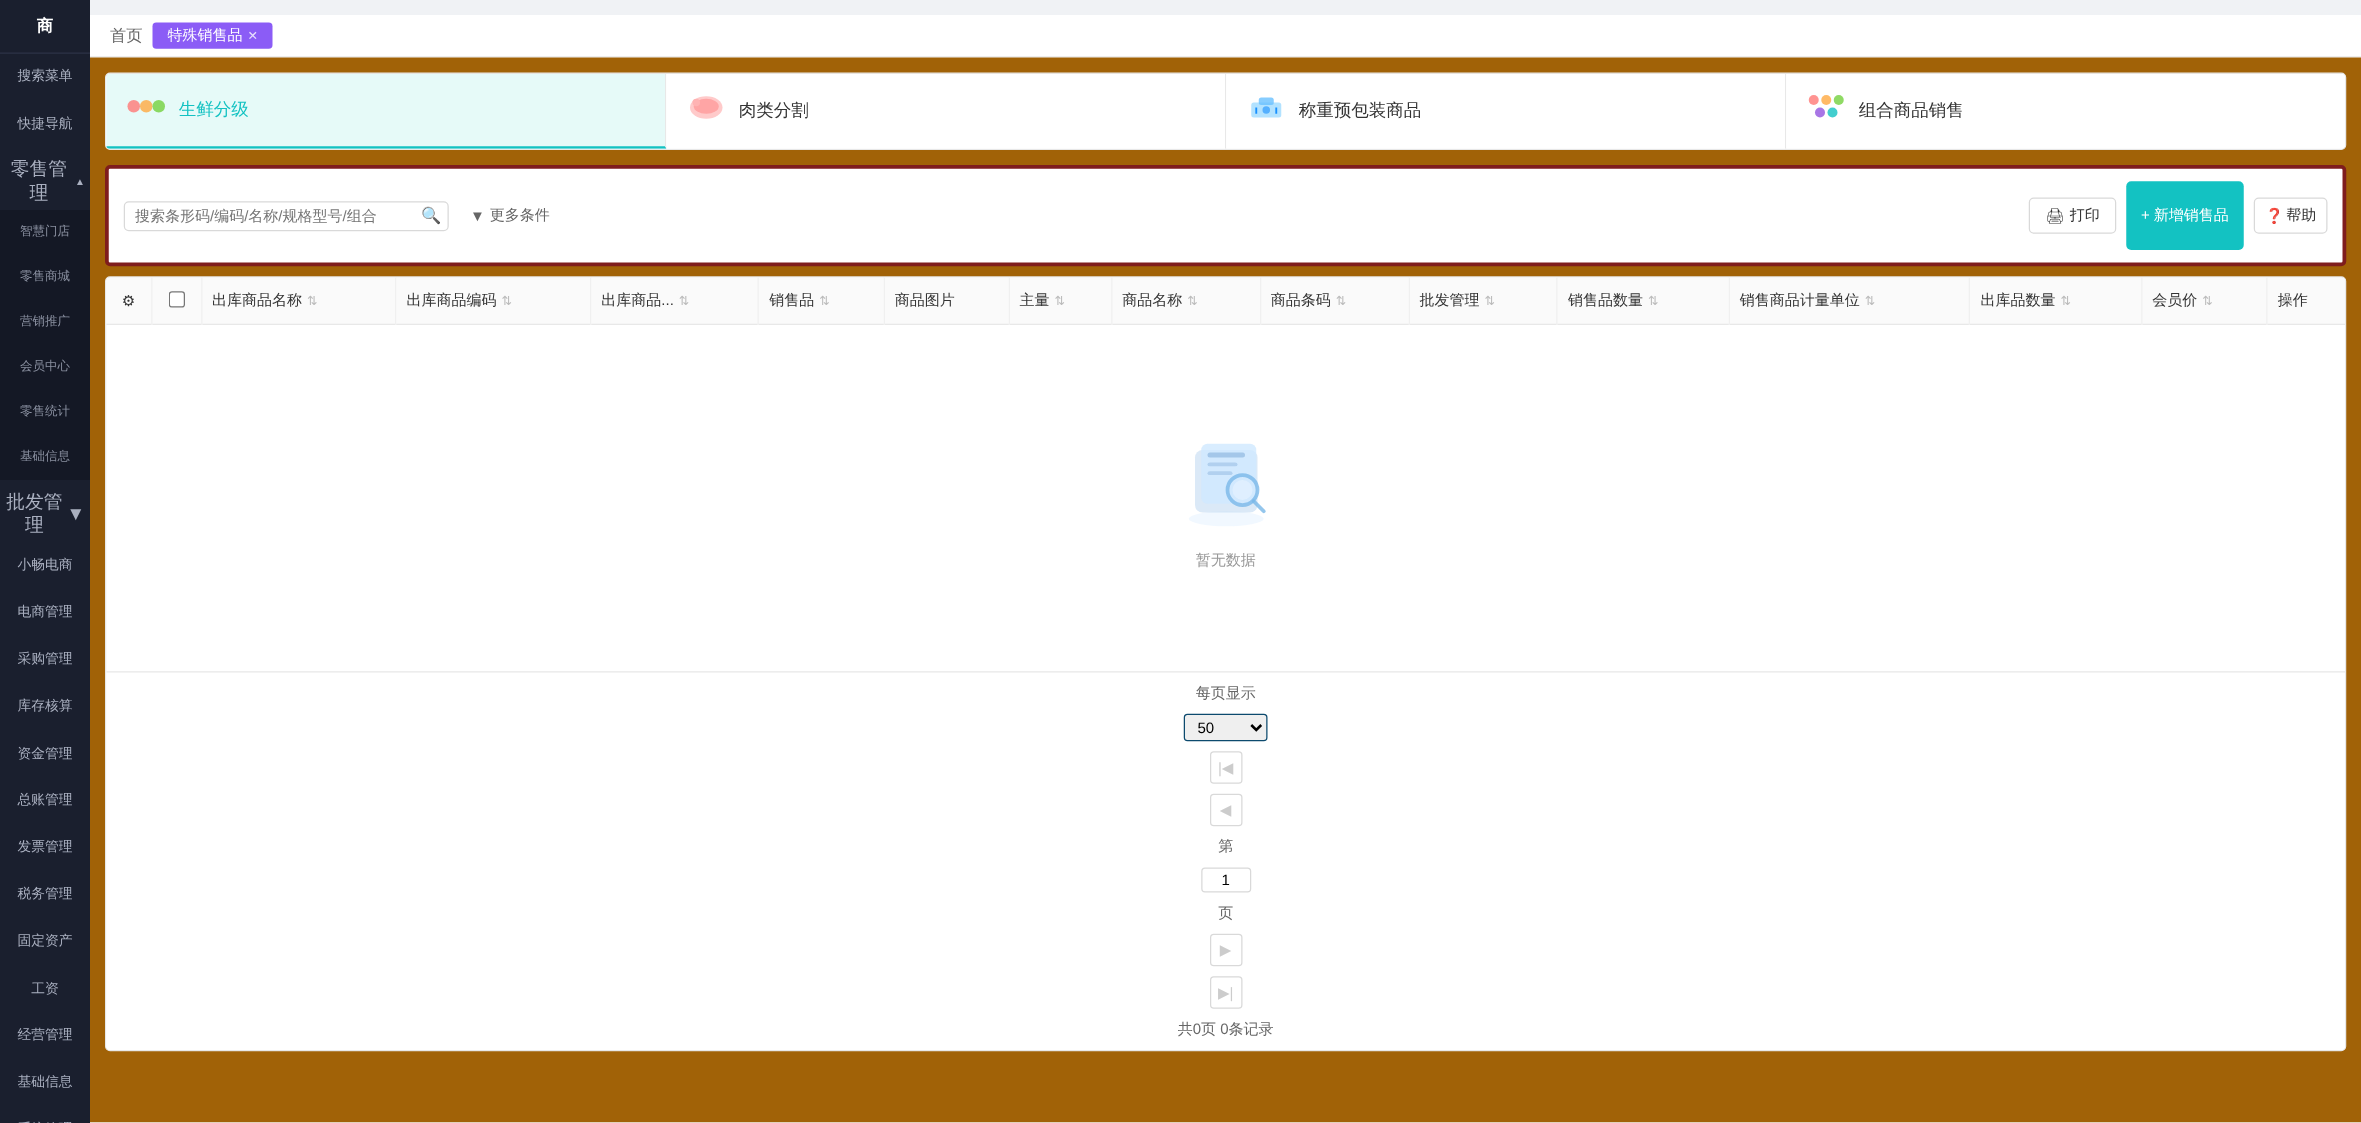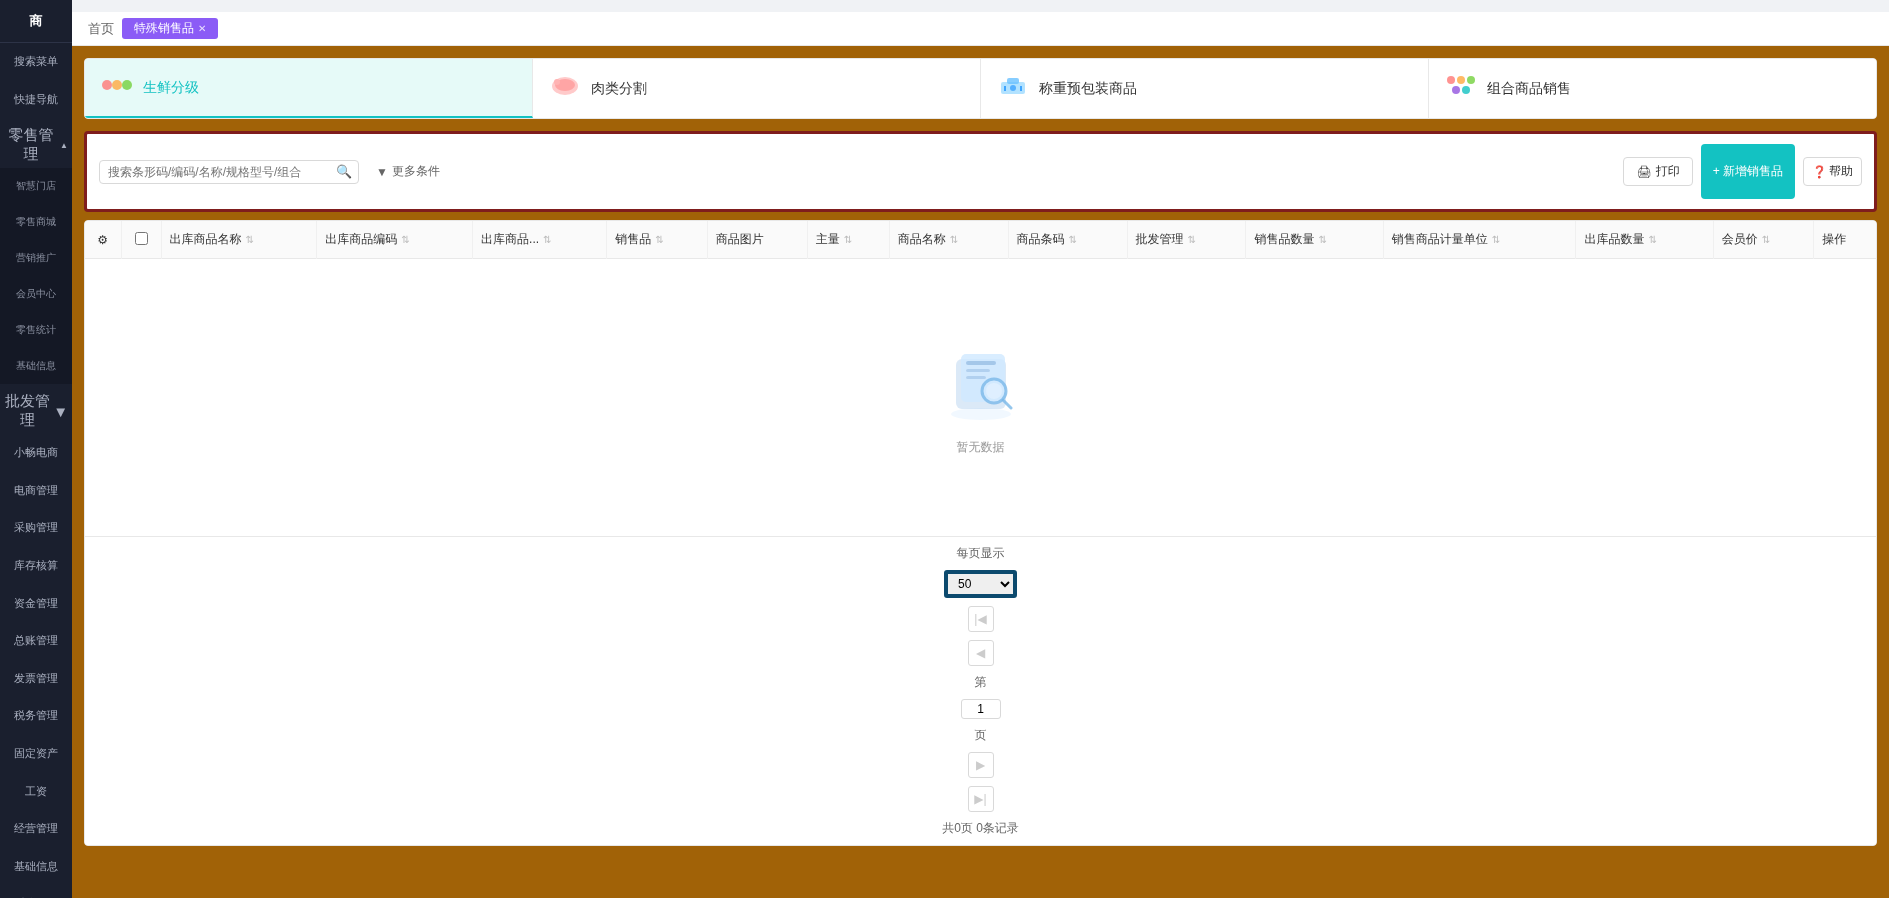--- a/index.html
+++ b/index.html
@@ -272,21 +272,21 @@
       padding: 8px 16px;
       display: flex;
       align-items: center;
       justify-content: flex-end;
       gap: 8px;
       font-size: 12px;
       color: #666;
       flex-direction: column;
     }
     .page-size-select {
-      border: 4px solid #0c4a6e;
+      border: 1px solid #0c4a6e;
       border-radius: 3px;
       padding: 2px 18px 2px 6px;
       font-size: 12px;
       outline: none;
       cursor: pointer;
     }
     .page-nav-btn {
       width: 26px;
       height: 26px;
       border: 1px solid #d9d9d9;

